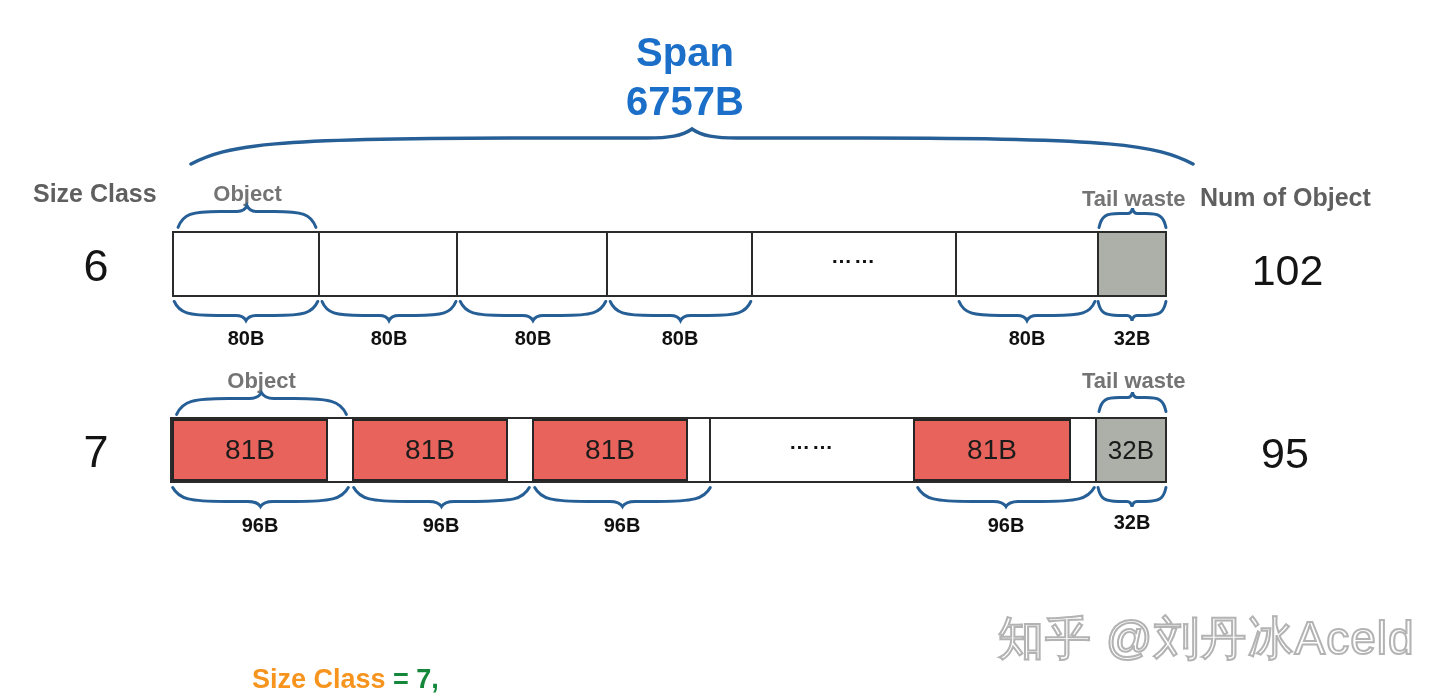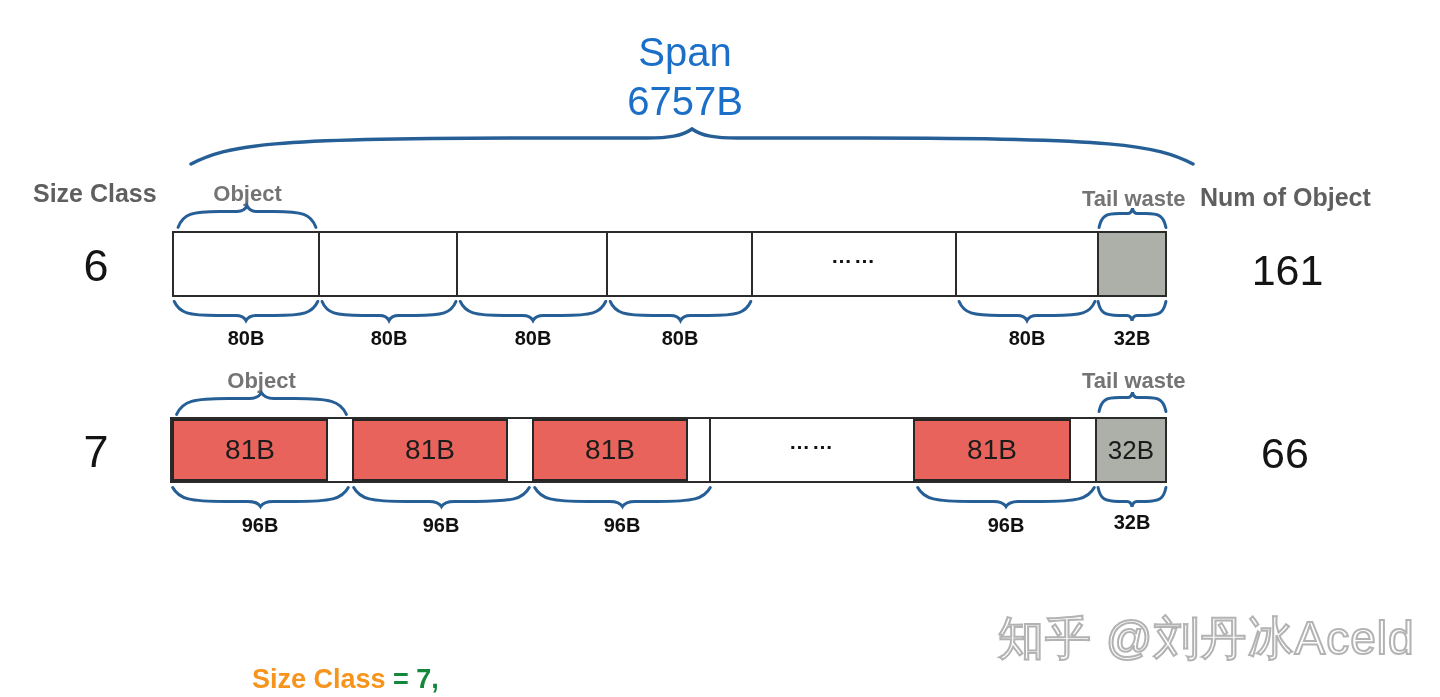--- a/index.html
+++ b/index.html
@@ -15,21 +15,21 @@
     --line:#2b2b2b;
   }
   html,body{margin:0;padding:0;background:#ffffff;}
   .canvas{
     position:relative;width:1440px;height:697px;background:#ffffff;overflow:hidden;
     font-family:"Liberation Sans", sans-serif;
   }
   .abs{position:absolute;}
   .title{
     left:530px;top:28px;width:310px;text-align:center;
-    color:var(--title-blue);font-size:40px;font-weight:normal;line-height:49px;
+    color:var(--title-blue);font-size:40px;font-weight:bold;line-height:49px;
   }
   .wm-top{
     left:1088px;top:52px;width:250px;
     color:var(--wm-gray);font-size:37px;font-style:italic;
     font-family:"DejaVu Serif", serif;white-space:nowrap;
   }
   .hdr{color:#5f5f5f;font-size:25px;font-weight:bold;white-space:nowrap;}
   .small-label{color:#747474;font-size:22px;font-weight:bold;white-space:nowrap;}
   .big-num{color:var(--ink);font-size:45px;font-weight:400;text-align:center;}
   .strip{border:2px solid var(--line);display:flex;box-sizing:border-box;background:#fff;}
@@ -112,21 +112,21 @@
       <path d="M3,2 C10,18 22,21 62,21 L86,21 C94,21 98,24 100,28 C102,24 106,21 114,21 L138,21 C178,21 190,18 197,2"></path>
     </svg>
 
   <div class="abs size-lbl" style="left:246px;top:327px;">80B</div>
   <div class="abs size-lbl" style="left:389px;top:327px;">80B</div>
   <div class="abs size-lbl" style="left:533px;top:327px;">80B</div>
   <div class="abs size-lbl" style="left:680px;top:327px;">80B</div>
   <div class="abs size-lbl" style="left:1027px;top:327px;">80B</div>
   <div class="abs size-lbl" style="left:1132px;top:327px;">32B</div>
 
-  <div class="abs big-num" style="left:1230px;top:246px;width:115px;font-size:43px;">161</div>
+  <div class="abs big-num" style="left:1230px;top:246px;width:115px;font-size:43px;">102</div>
 
   <div class="abs small-label" style="left:173px;top:368px;width:177px;text-align:center;">Object</div>
   <svg class="brace" style="left:174px;top:391px;width:175px;height:25px;" viewBox="0 0 200 30" preserveAspectRatio="none">
     <path d="M3,28 C10,12 22,9 62,9 L86,9 C94,9 98,6 100,2 C102,6 106,9 114,9 L138,9 C178,9 190,12 197,28"></path>
   </svg>
   <div class="abs small-label" style="left:1082px;top:368px;">Tail waste</div>
   <svg class="brace" style="left:1098px;top:391px;width:69px;height:22px;" viewBox="0 0 200 30" preserveAspectRatio="none">
     <path d="M3,28 C10,12 22,9 62,9 L86,9 C94,9 98,6 100,2 C102,6 106,9 114,9 L138,9 C178,9 190,12 197,28"></path>
   </svg>
 
@@ -172,21 +172,21 @@
   <svg class="brace" style="left:1097px;top:486px;width:70px;height:22px;" viewBox="0 0 200 30" preserveAspectRatio="none">
       <path d="M3,2 C10,18 22,21 62,21 L86,21 C94,21 98,24 100,28 C102,24 106,21 114,21 L138,21 C178,21 190,18 197,2"></path>
     </svg>
 
   <div class="abs size-lbl" style="left:260px;top:514px;">96B</div>
   <div class="abs size-lbl" style="left:441px;top:514px;">96B</div>
   <div class="abs size-lbl" style="left:622px;top:514px;">96B</div>
   <div class="abs size-lbl" style="left:1006px;top:514px;">96B</div>
   <div class="abs size-lbl" style="left:1132px;top:511px;">32B</div>
 
-  <div class="abs big-num" style="left:1235px;top:429px;width:100px;font-size:43px;">66</div>
+  <div class="abs big-num" style="left:1235px;top:429px;width:100px;font-size:43px;">95</div>
 
   <div class="abs formula">
     <div><span class="orange">Size Class</span><span class="green"> = 7,</span></div>
     
   </div>
 
   <div class="abs wm-bottom">知乎 @刘丹冰Aceld</div>
 
 </div>
 

